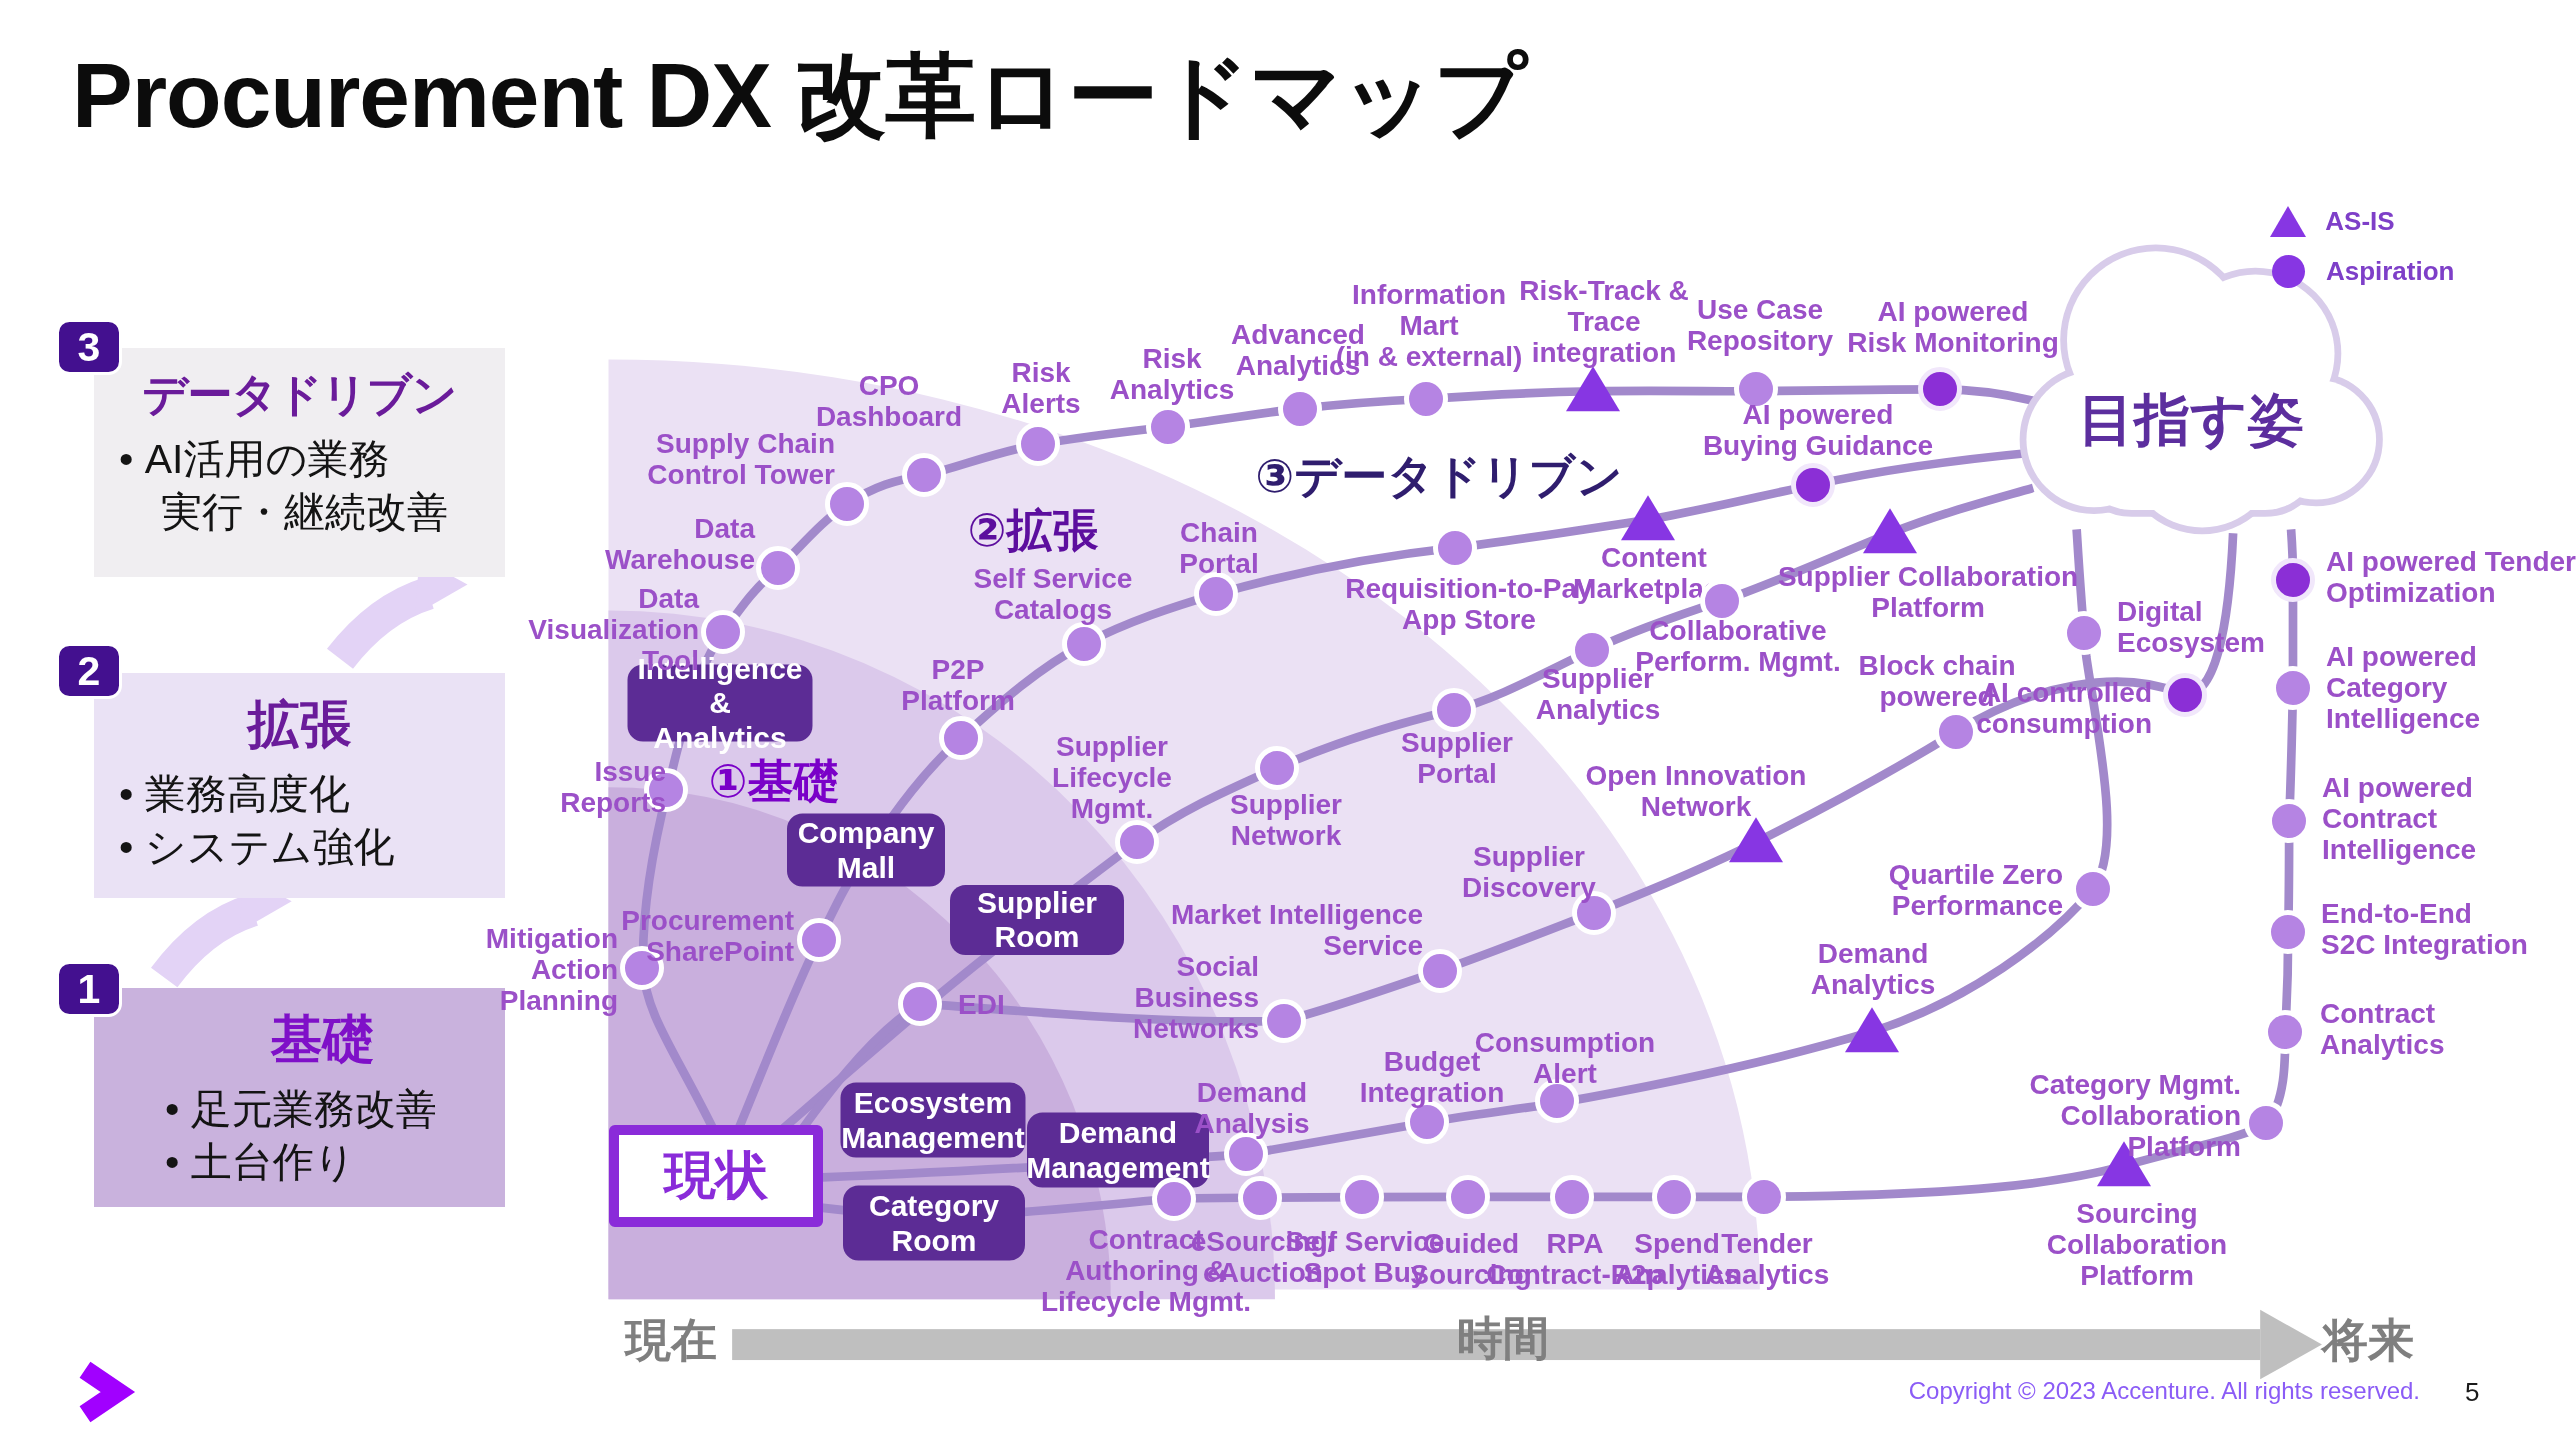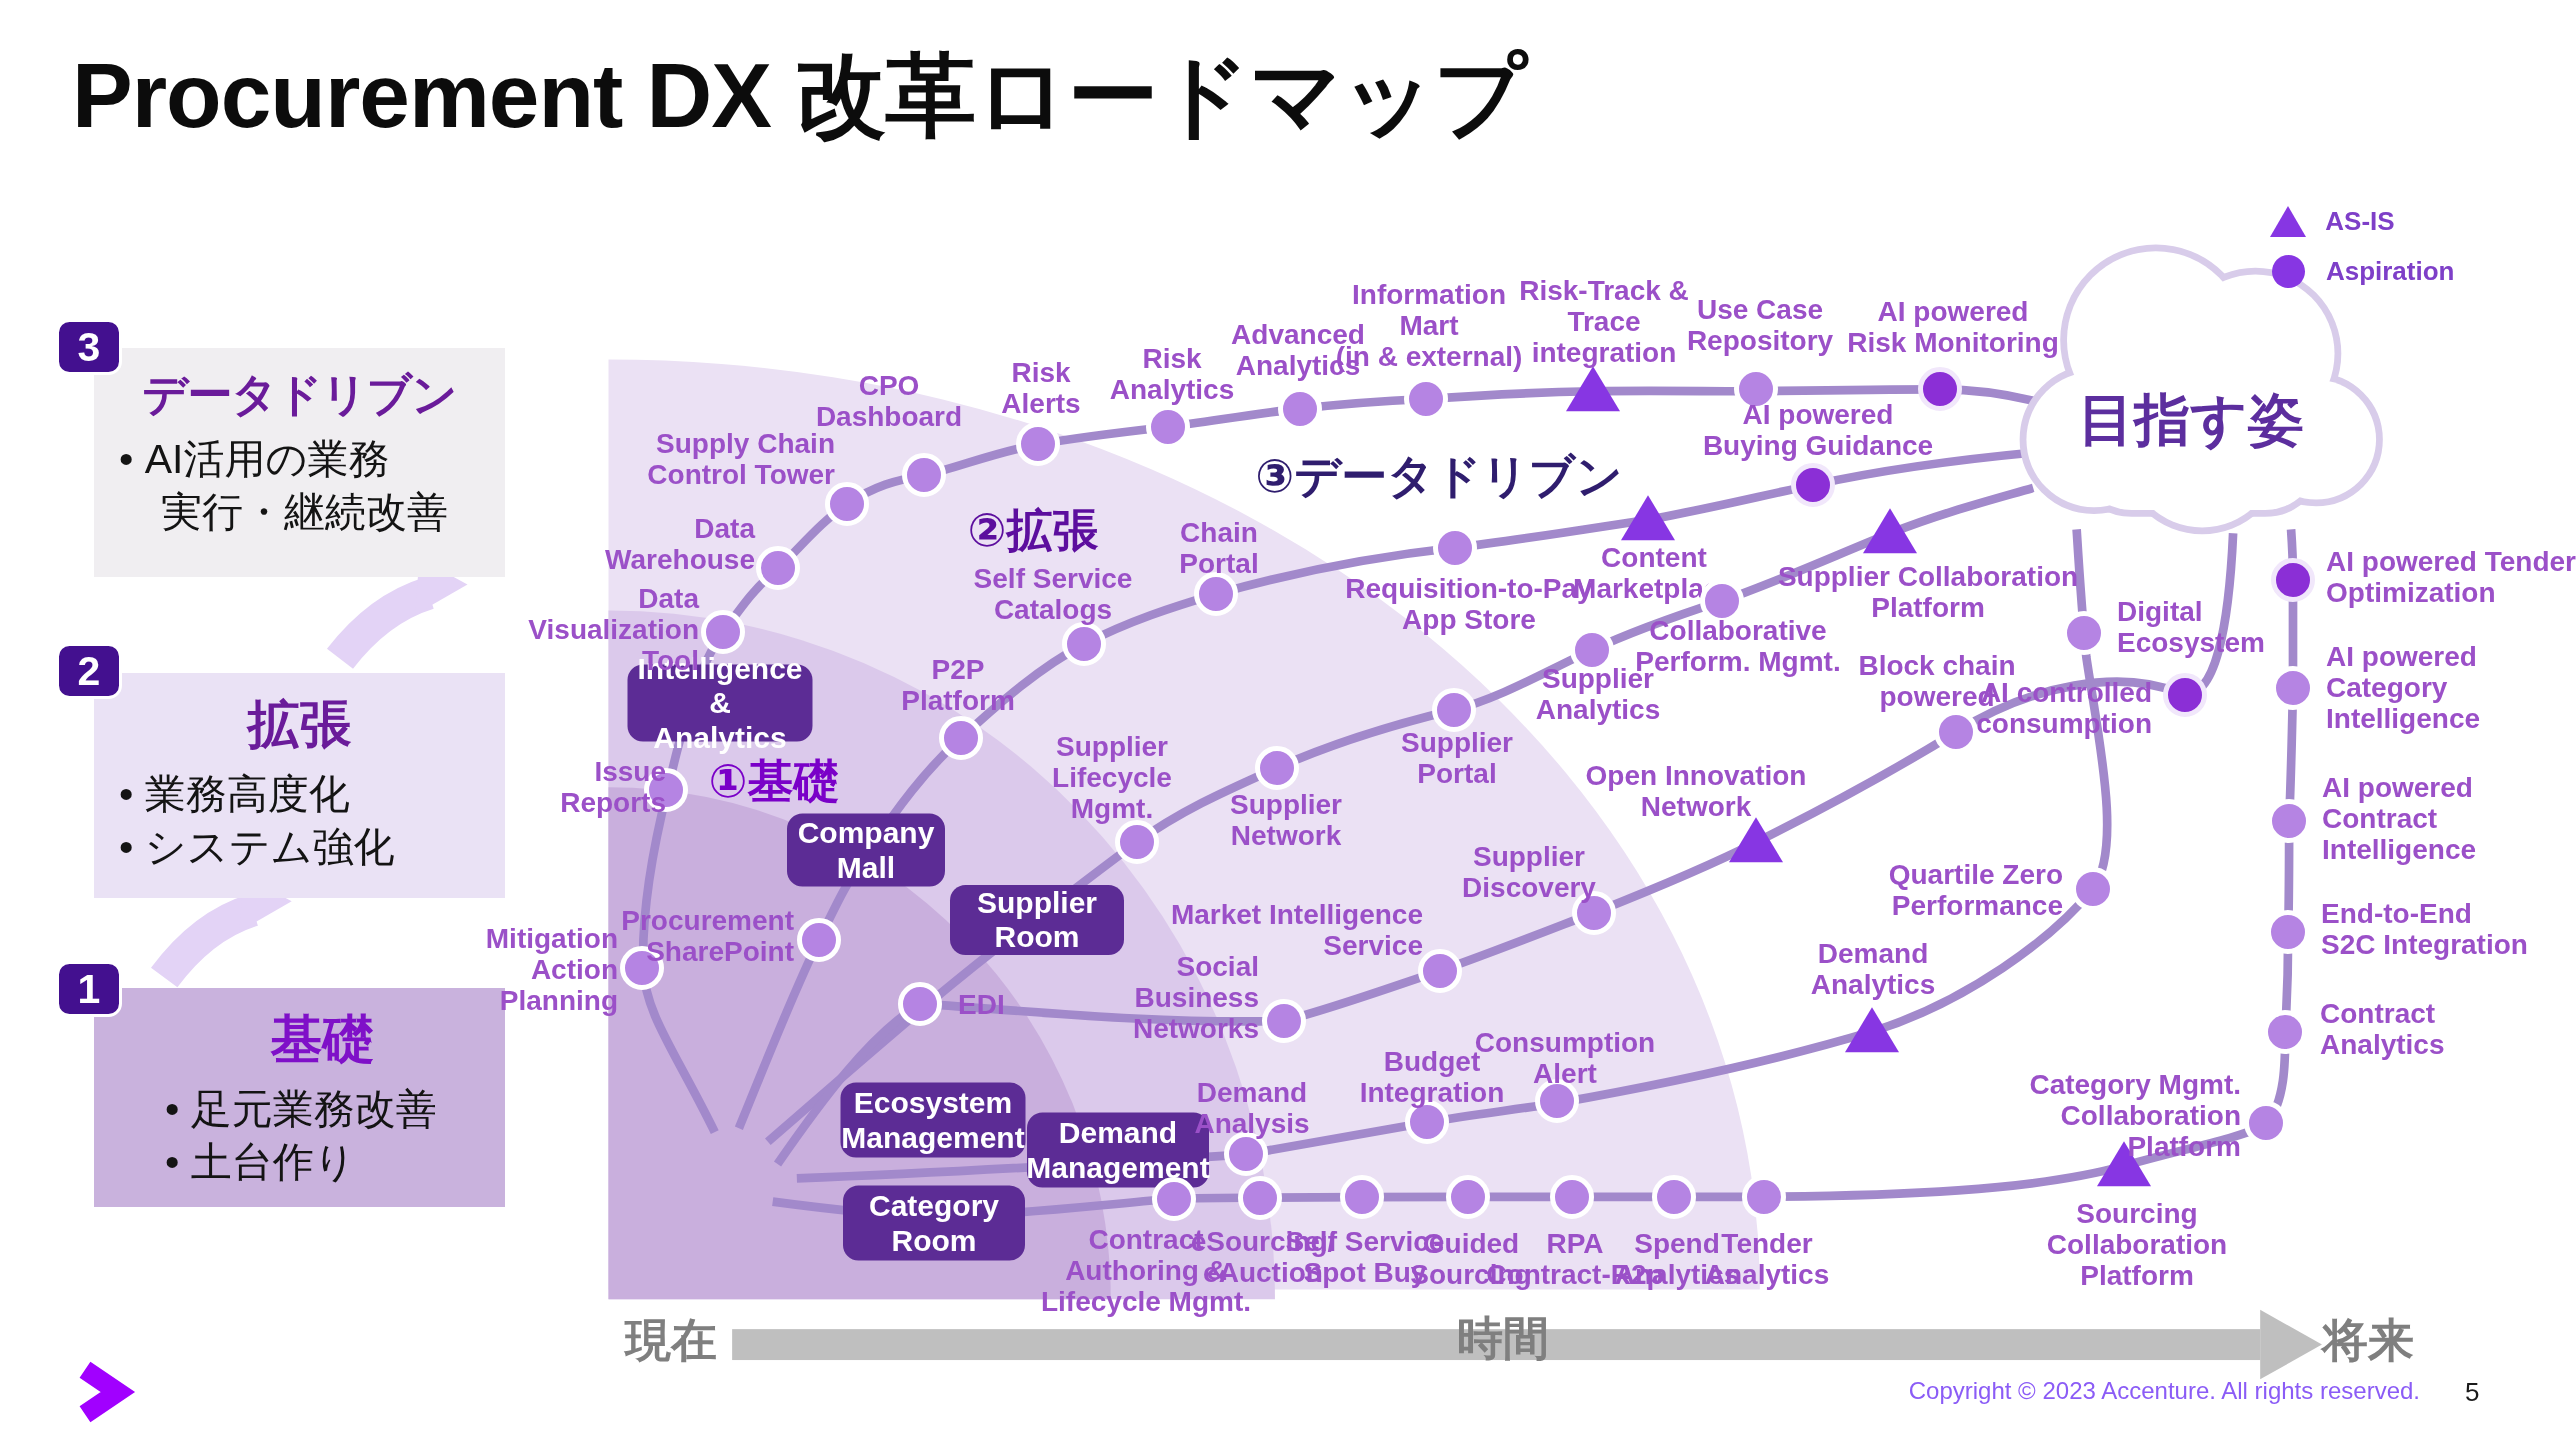--- a/index.html
+++ b/index.html
@@ -342,20 +342,21 @@
       <div class="nlabel left" style="left: 2326px; top: 688px;">AI powered Category
 Intelligence</div>
       <div class="node dark" style="left: 2293px; top: 580px;"></div>
       <div class="nlabel left" style="left: 2326px; top: 578px;">AI powered Tender
 Optimization</div>
       <div class="phase" style="left: 774px; top: 782px; color: rgb(122, 0, 200);">①基礎</div>
       <div class="phase" style="left: 1033px; top: 531px; color: rgb(92, 14, 158);">②拡張</div>
       <div class="phase" style="left: 1439px; top: 477px; color: rgb(47, 29, 110);">③データドリブン</div>
     </div>
 
+  <div class="current-box">現状</div>
   <div class="goal-label">目指す姿</div>
 
   <div class="axis-text" id="axis-left">現在</div>
   <div class="axis-text" id="axis-center">時間</div>
   <div class="axis-text" id="axis-right">将来</div>
 
   <div class="copyright">Copyright © 2023 Accenture. All rights reserved.</div>
   <div class="pagenum">5</div>
 </div>
 

